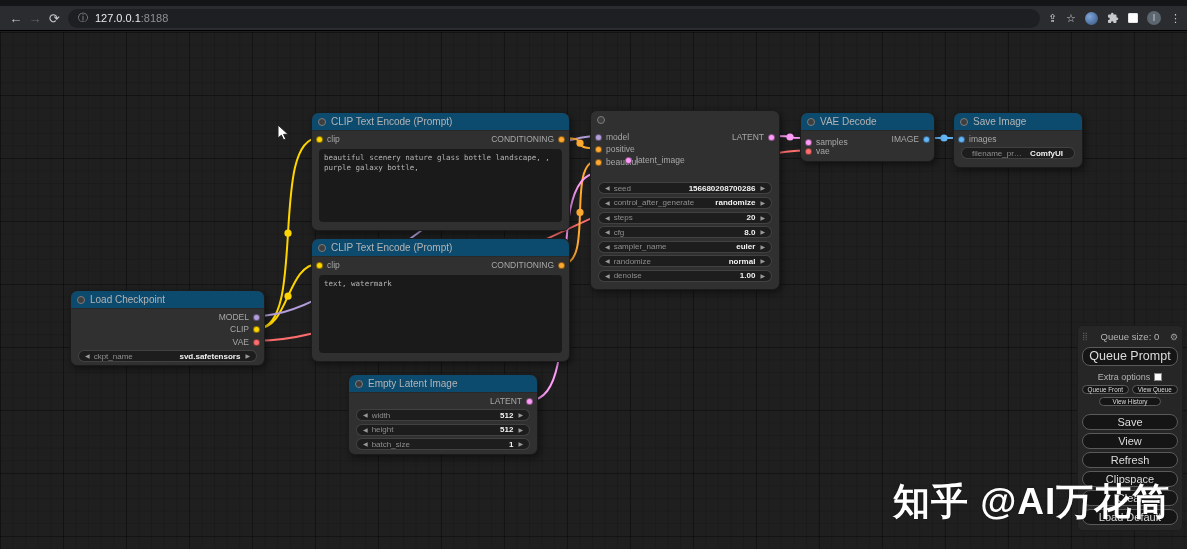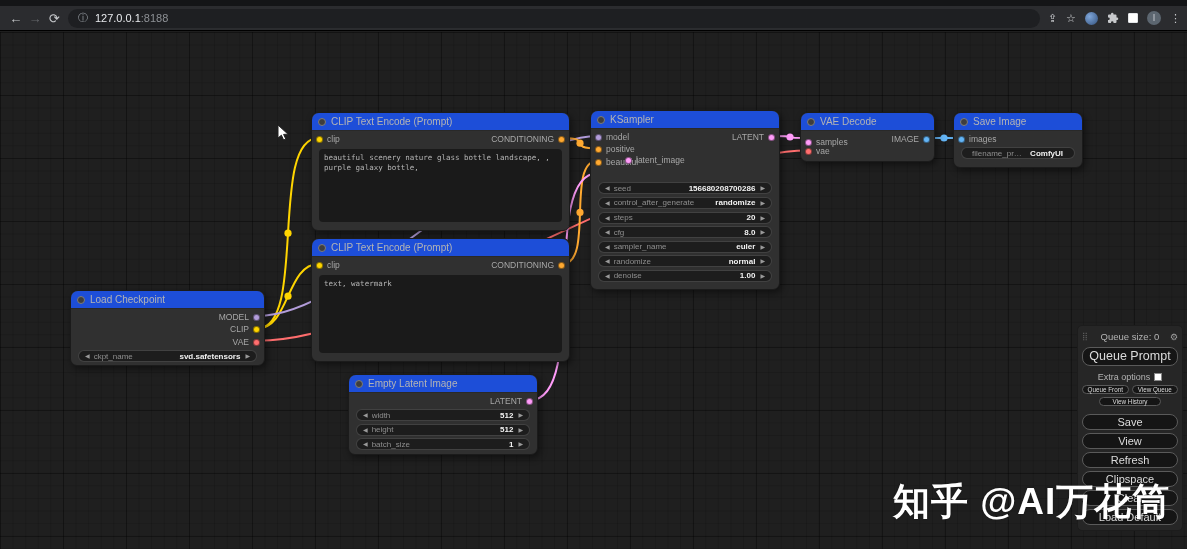--- a/index.html
+++ b/index.html
@@ -30,21 +30,21 @@
     background-image:
       linear-gradient(rgba(0,0,0,.30) 1px, transparent 1px),
       linear-gradient(90deg, rgba(0,0,0,.30) 1px, transparent 1px),
       linear-gradient(rgba(0,0,0,.13) 1px, transparent 1px),
       linear-gradient(90deg, rgba(0,0,0,.13) 1px, transparent 1px);
     background-size:63px 63px, 63px 63px, 12.6px 12.6px, 12.6px 12.6px; }
   #wires { position:absolute; left:0; top:0; width:1187px; height:517px; z-index:1; }
 
   .node { position:absolute; background:#303030; border:1px solid #1b1b1b; border-radius:7px;
           box-shadow:2px 3px 7px rgba(0,0,0,.45); z-index:2; }
-  .node-title { position:absolute; left:0; top:0; right:0; height:18px; background:#1d4ed8;
+  .node-title { position:absolute; left:0; top:0; right:0; height:18px; background:#0c4a6e;
                 border-radius:7px 7px 0 0; border-bottom:1px solid #292929;
                 color:#b4b4b4; font-size:10px; line-height:18px; padding-left:19px; }
   .title-dot { position:absolute; left:6px; top:5px; width:8px; height:8px; border-radius:50%;
                background:#3e3e3e; border:1px solid #7d7d7d; }
   .slot-row { position:absolute; left:0; right:0; height:12.4px; font-size:8.5px; color:#a8a8a8; }
   .slot-dot { position:absolute; top:3px; width:7px; height:7px; border-radius:50%; border:1px solid rgba(0,0,0,.45); }
   .slot-dot.in { left:4px; }  .slot-dot.out { right:4px; }
   .slot-label.in { position:absolute; left:15px; top:1px; }
   .slot-label.out { position:absolute; right:15px; top:1px; }
   .node-text { position:absolute; left:7px; right:7px; bottom:8px; background:#1a1a1a; border-radius:4px;
@@ -203,21 +203,20 @@
             </div>
             <div class="widget">
               <span class="arrow">◀</span>
               <span class="wname">batch_size</span>
               <span class="wvalue">1</span>
               <span class="arrow">▶</span>
             </div>
           </div>
         </div>
         <div class="node" style="left: 590px; top: 78px; width: 190px; height: 180px;">
-          <div class="node-title">KSampler</div>
           <span class="title-dot"></span>
           <div class="slot-row" style="top: 19.8px;">
             <span class="slot-dot in" style="background: rgb(179, 157, 219);"></span>
             <span class="slot-label in">model</span>
           </div>
           <div class="slot-row" style="top: 32.2px;">
             <span class="slot-dot in" style="background: rgb(255, 169, 49);"></span>
             <span class="slot-label in">positive</span>
           </div>
           <div class="slot-row" style="top: 44.6px;">

